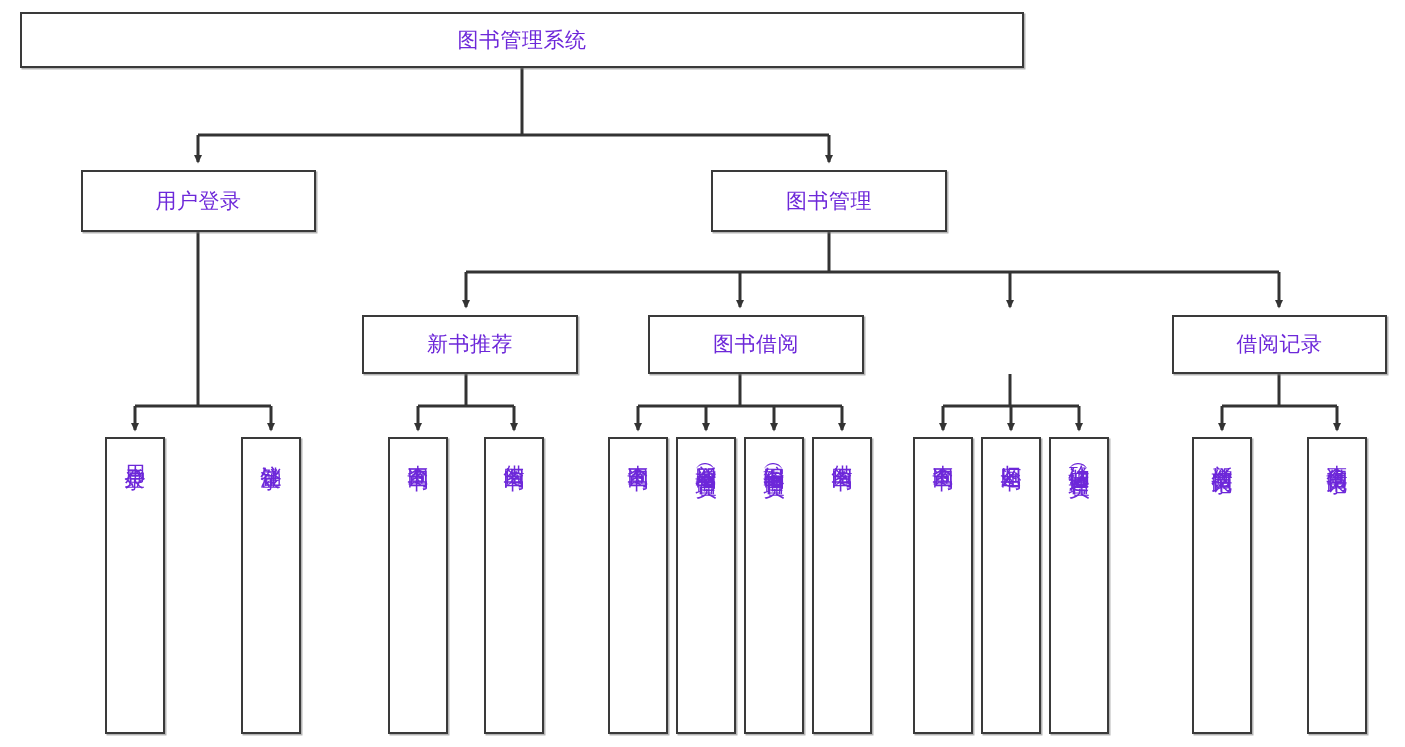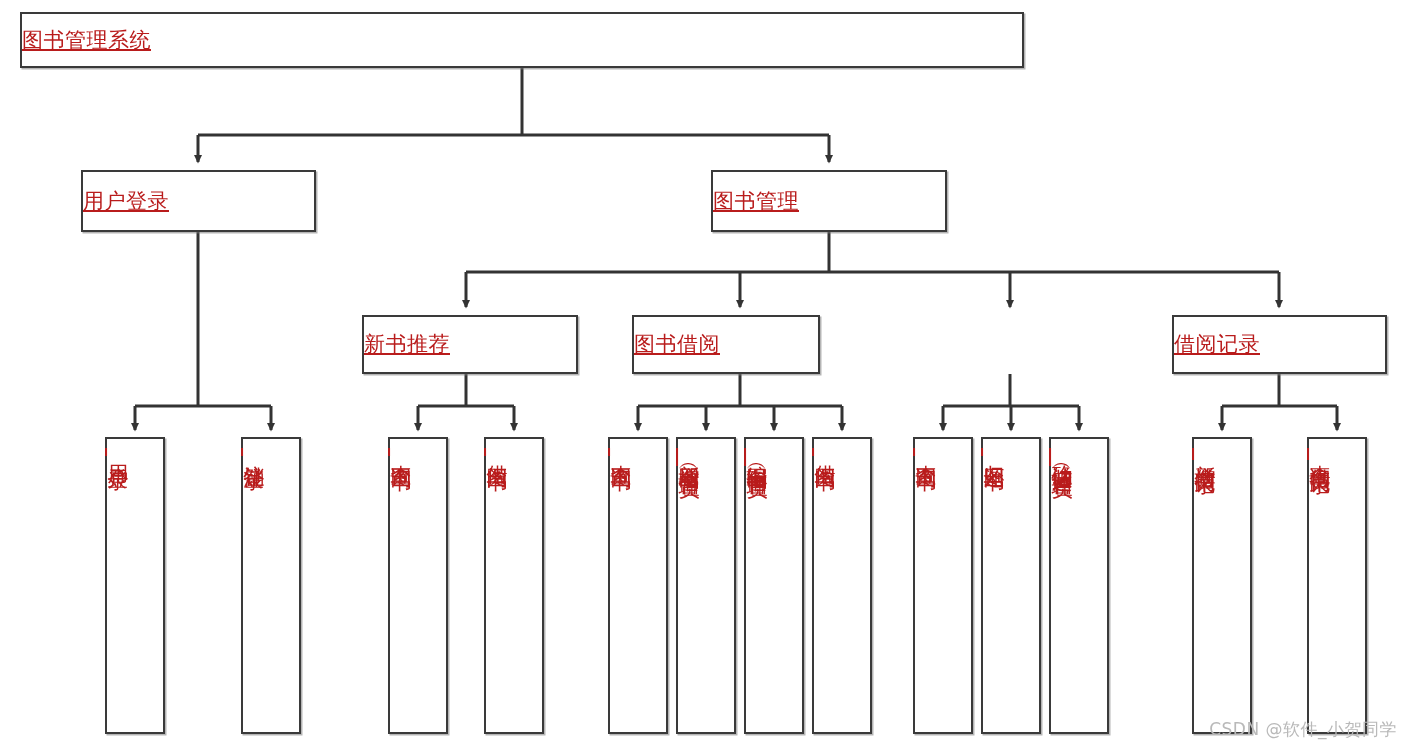--- a/index.html
+++ b/index.html
@@ -26,23 +26,23 @@
     height: 747px;
   }
   .node {
     position: absolute;
     box-sizing: border-box;
     background: #ffffff;
     border: 2.5px solid #3a3a3a;
     box-shadow: 1.5px 1.5px 0 rgba(120,120,120,0.55);
     display: flex;
     align-items: center;
-    color: #b91c1c;
+    justify-content: center;
+    color: #6d28d9;
     z-index: 3;
-    text-decoration: underline;
   }
   .node .node-label {
     display: block;
     text-align: center;
     line-height: 1.15;
     letter-spacing: 0.5px;
   }
   .node.horizontal .node-label {
     font-size: 21px;
   }
@@ -135,21 +135,21 @@
   <div class="node horizontal" style="left:81px; top:170px; width:235px; height:62px;">
     <span class="node-label">用户登录</span>
   </div>
   <div class="node horizontal" style="left:362px; top:315px; width:216px; height:59px;">
     <span class="node-label">新书推荐</span>
   </div>
 
   <div class="node horizontal" style="left:711px; top:170px; width:236px; height:62px;">
     <span class="node-label">图书管理</span>
   </div>
-  <div class="node horizontal" style="left:632px; top:315px; width:188px; height:59px;">
+  <div class="node horizontal" style="left:648px; top:315px; width:216px; height:59px;">
     <span class="node-label">图书借阅</span>
   </div>
   <div class="node horizontal" style="left:1172px; top:315px; width:215px; height:59px;">
     <span class="node-label">借阅记录</span>
   </div>
 
   <div class="node vertical" style="left:105px; top:437px; width:60px; height:297px;">
     <span class="node-label">用户登录</span>
   </div>
   <div class="node vertical" style="left:241px; top:437px; width:60px; height:297px;">
@@ -186,15 +186,14 @@
     <span class="node-label">确认归还（管理员）</span>
   </div>
 
   <div class="node vertical" style="left:1192px; top:437px; width:60px; height:297px;">
     <span class="node-label">新增借阅记录</span>
   </div>
   <div class="node vertical" style="left:1307px; top:437px; width:60px; height:297px;">
     <span class="node-label">查询借阅记录</span>
   </div>
 
-  <div id="watermark">CSDN @软件_小贺同学</div>
 
 </div>
 
 </body></html>

